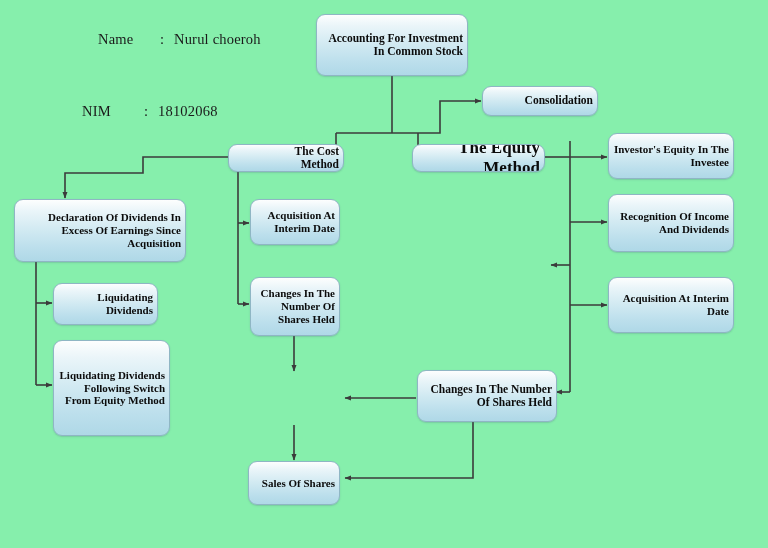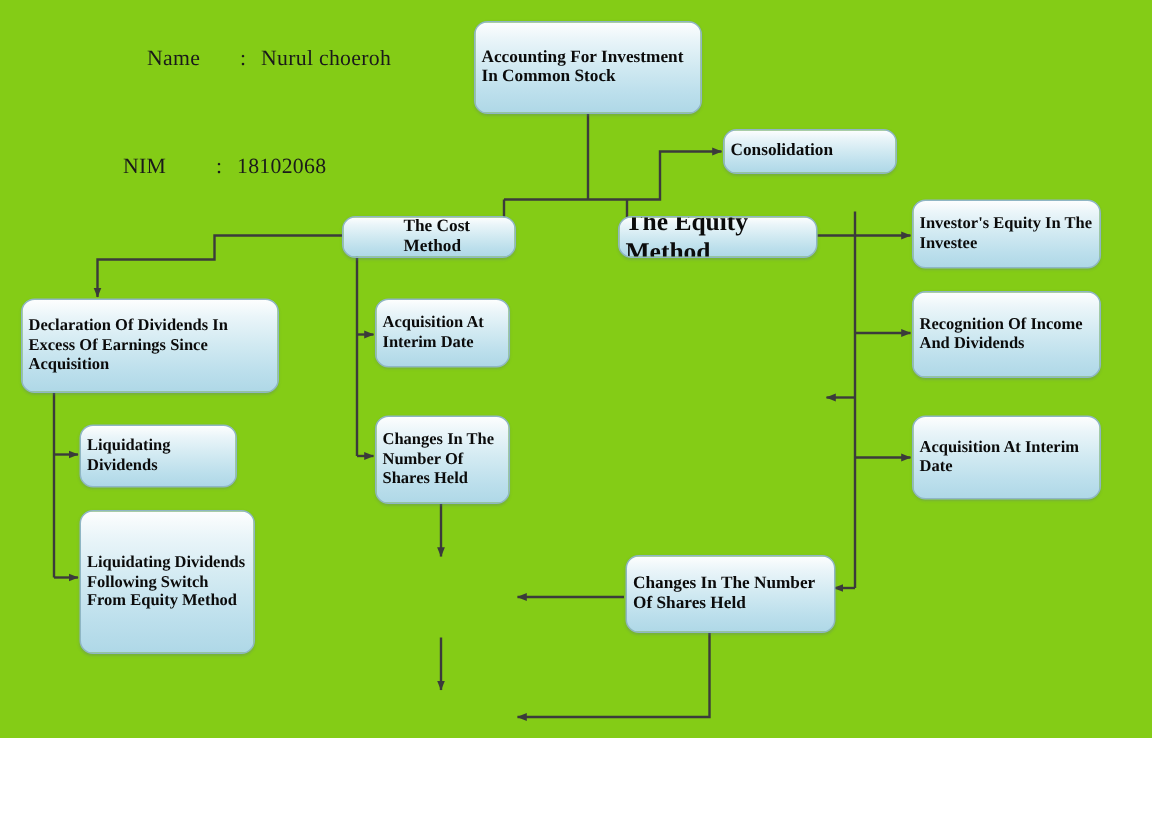--- a/index.html
+++ b/index.html
@@ -10,22 +10,22 @@
   }
   body {
     width: 768px;
     height: 548px;
     font-family: "Liberation Serif", "DejaVu Serif", serif;
     overflow: hidden;
   }
   #canvas {
     position: relative;
     width: 768px;
-    height: 492px;
-    background: #84cc16;
+    height: 548px;
+    background: #86efac;
   }
   
   .ident {
     position: absolute;
     font-family: "Liberation Serif", "DejaVu Serif", serif;
     font-size: 14.5px;
     color: #1a1a1a;
     white-space: nowrap;
     letter-spacing: 0.2px;
   }
@@ -55,21 +55,21 @@
     background: linear-gradient(to bottom,
                 #fdfefe 0%,
                 #eaf5f9 18%,
                 #d2eaf2 48%,
                 #bcdfec 78%,
                 #afd8e7 100%);
     box-shadow: 0 1px 1.5px rgba(90,120,135,0.30);
     display: flex;
     align-items: center;
     justify-content: center;
-    text-align: left;
+    text-align: right;
     font-weight: bold;
     color: #0b0b0b;
     font-family: "Liberation Serif", "DejaVu Serif", serif;
     line-height: 1.16;
     padding: 2px 4px;
     overflow: hidden;
   }
   .node span {
     display: block;
     width: 100%;
@@ -196,14 +196,17 @@
   <div class="node" style="left:250px; top:277px; width:90px; height:59px; font-size:11px;">
     <span>Changes In The Number Of Shares Held</span>
   </div>
 
 
 
   <div class="node" style="left:417px; top:370px; width:140px; height:52px; font-size:11.5px;">
     <span>Changes In The Number Of Shares Held</span>
   </div>
 
+  <div class="node" style="left:248px; top:461px; width:92px; height:44px; font-size:11px;">
+    <span>Sales Of Shares</span>
+  </div>
 
 </div>
 
 </body></html>

